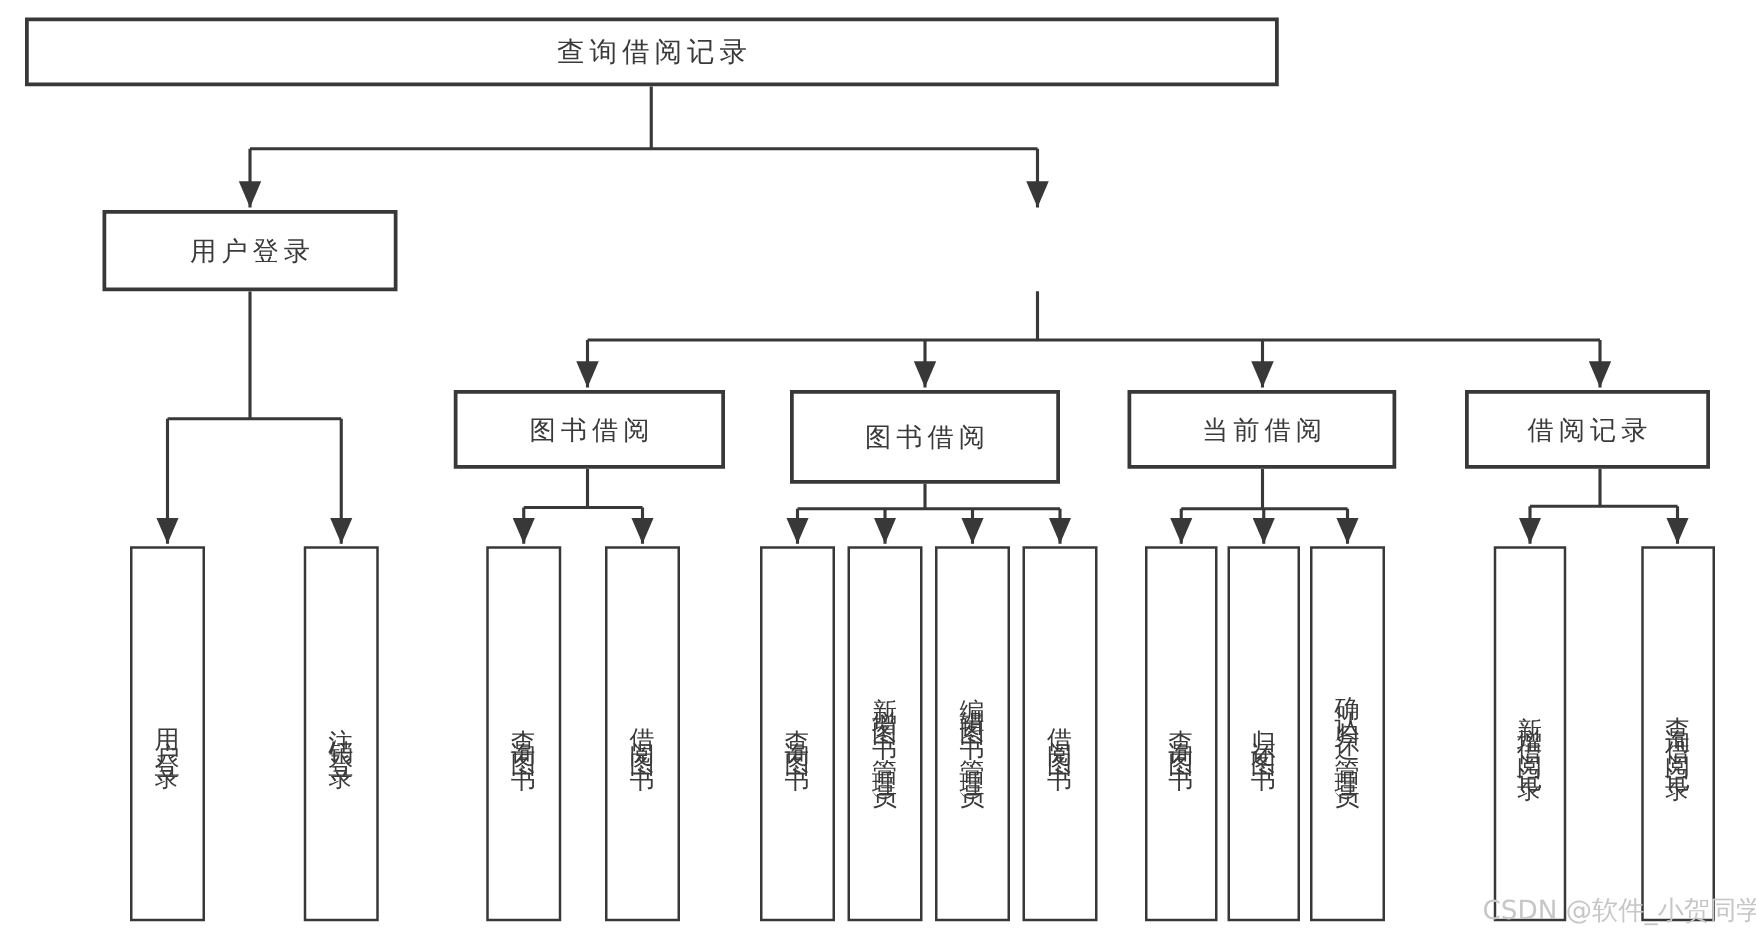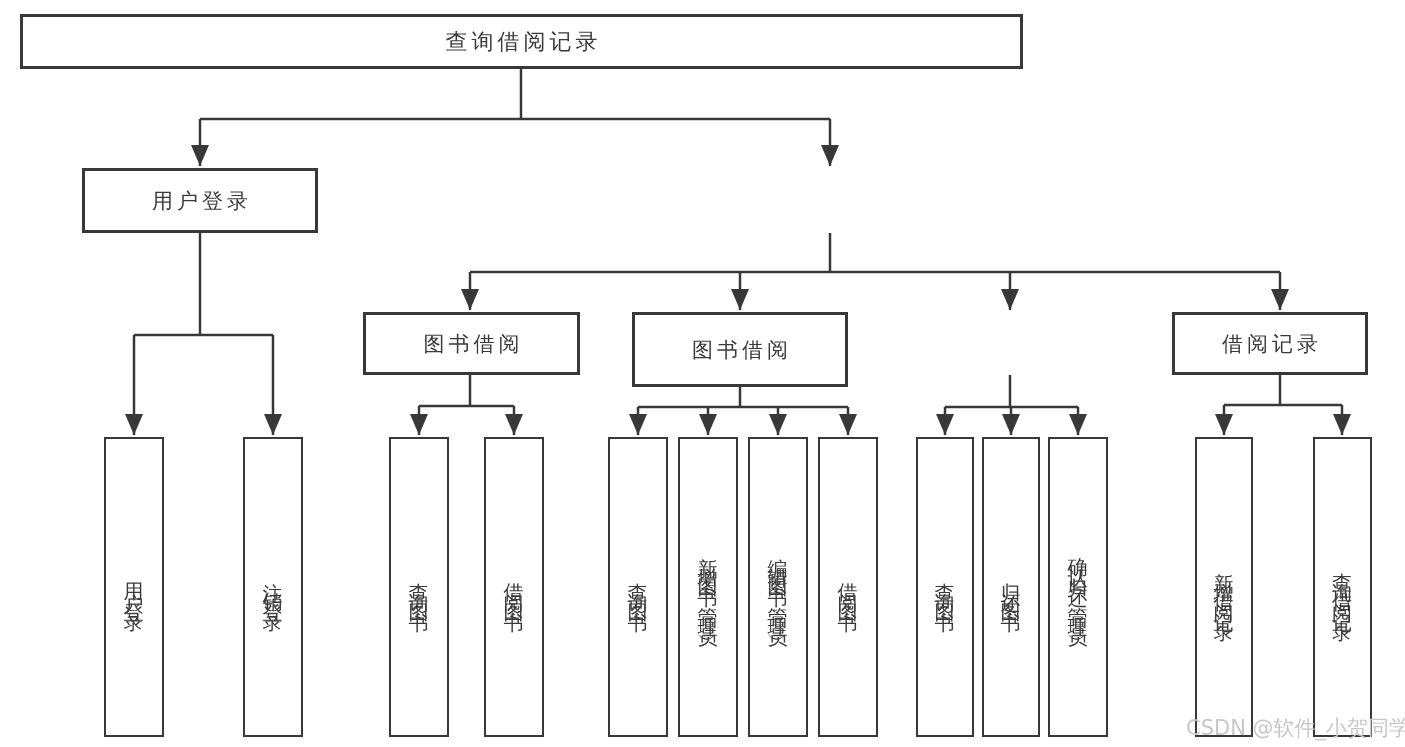--- a/index.html
+++ b/index.html
@@ -121,20 +121,21 @@
       </g>
     </g>
   </svg>
 
   <div class="hbox root" style="left:20px; top:14px; width:1003px; height:55px;">查询借阅记录</div>
 
   <div class="hbox" style="left:82px; top:168px; width:236px; height:65px;">用户登录</div>
 
   <div class="hbox" style="left:363px; top:312px; width:217px; height:63px;">图书借阅</div>
   <div class="hbox" style="left:632px; top:312px; width:216px; height:75px;">图书借阅</div>
+  <div class="hbox" style="left:902px; top:312px; width:215px; height:63px;">当前借阅</div>
   <div class="hbox" style="left:1172px; top:312px; width:196px; height:63px;">借阅记录</div>
 
   <div class="vbox" style="left:104px; top:437px; width:60px; height:300px;">
     <span class="vtext">用户登录</span>
   </div>
   <div class="vbox" style="left:243px; top:437px; width:60px; height:300px;">
     <span class="vtext">注销登录</span>
   </div>
 
   <div class="vbox" style="left:389px; top:437px; width:60px; height:300px;">

